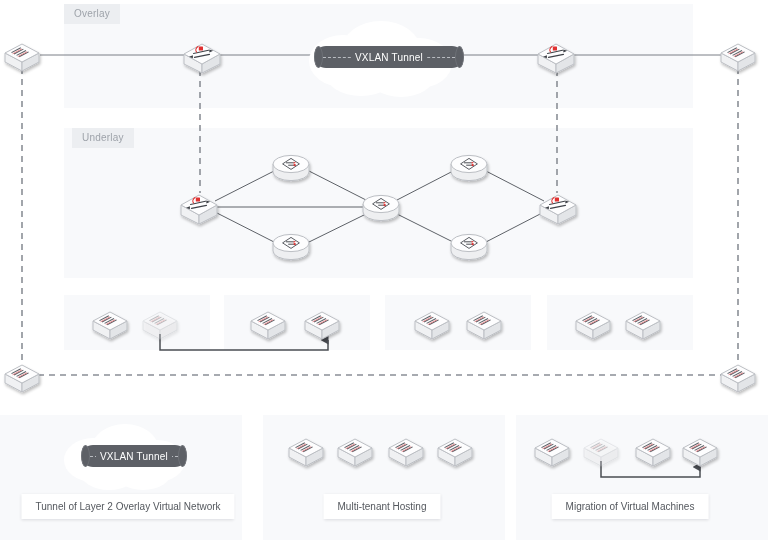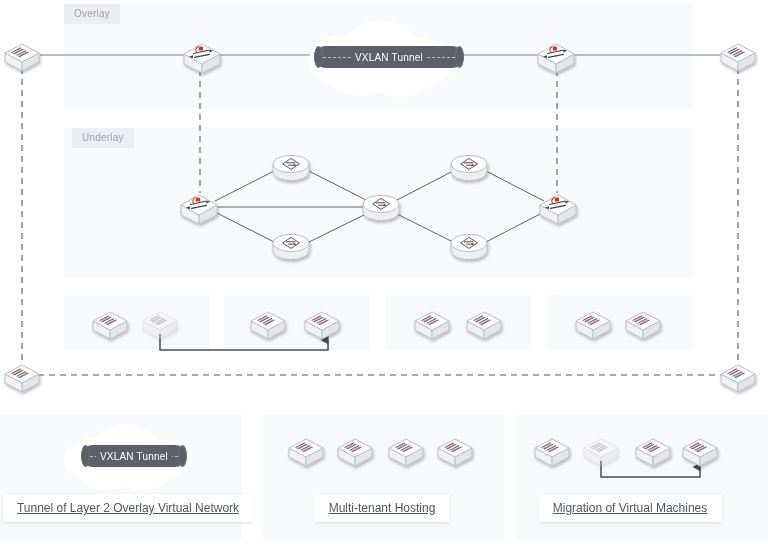--- a/index.html
+++ b/index.html
@@ -33,23 +33,23 @@
   .tunnel .lbl{position:relative;z-index:3;color:#ffffff;font-size:10px;
                letter-spacing:.2px;white-space:nowrap;padding:0 4px;
                background:#5d6066;}
   .tunnel .dashline{position:absolute;left:8px;right:8px;top:50%;
                border-top:1px dashed #b9bcc1;z-index:2;}
 
   .cloud{position:absolute;transform:translate(-50%,-50%);}
 
   
   .caption{position:absolute;transform:translateX(-50%);
-           background:#ffffff;color:#54585e;font-size:12px;
+           background:#ffffff;color:#54585e;font-size:10px;
            padding:7px 14px;white-space:nowrap;
-           box-shadow:0 1px 3px rgba(20,25,35,.13);text-decoration:underline;}
+           box-shadow:0 1px 3px rgba(20,25,35,.13);}
 </style>
 </head>
 <body>
 
 <div id="stage">
 
   <div class="panel" style="left:64px;top:4px;width:629px;height:104px;"></div>
   <div class="zone-chip" style="left:64px;top:4px;">Overlay</div>
 
   <div class="panel" style="left:64px;top:128px;width:629px;height:150px;"></div>

